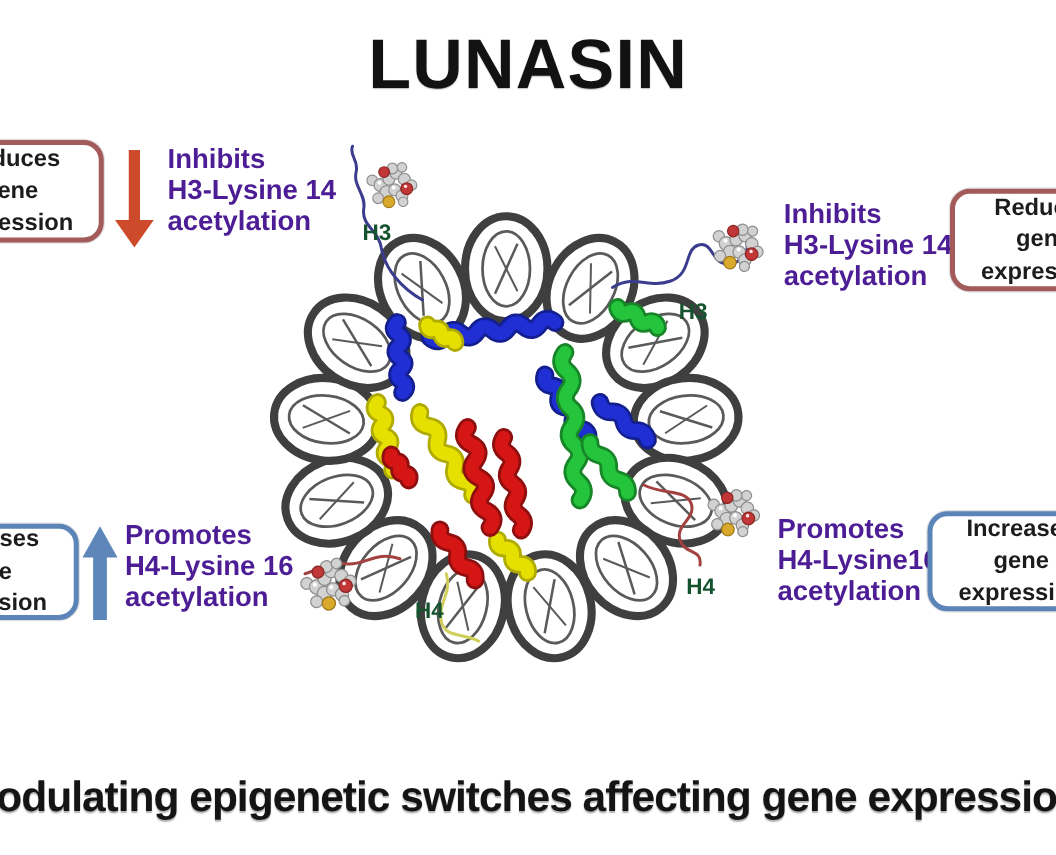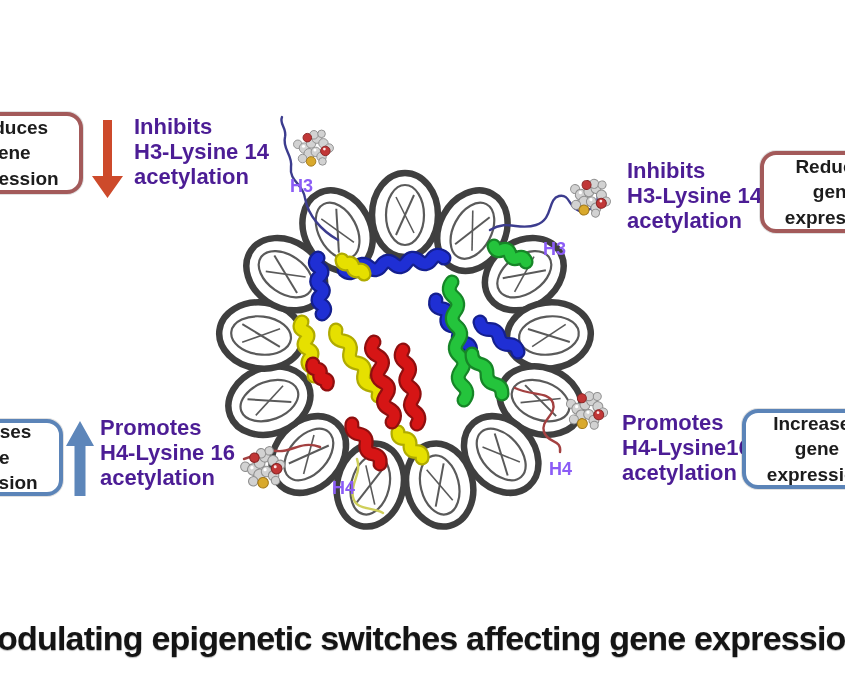--- a/index.html
+++ b/index.html
@@ -19,21 +19,21 @@
     display:flex;align-items:center;justify-content:center;text-align:center;
     font-size:19px;font-weight:bold;line-height:1.35;padding:4px 8px;
     color:#1c1c1c;box-shadow:0 0 0 1px rgba(0,0,0,.12);
   }
   .box.blue{border-color:var(--blue_box);}
   .caption{
     position:absolute;font-size:22px;font-weight:bold;line-height:25px;
     white-space:pre-line;color:#4c1d95;
   }
   .hlabel{
-    position:absolute;font-size:18px;font-weight:bold;color:#8b5cf6;
+    position:absolute;font-size:18px;font-weight:bold;color:#14532d;
   }
   .footer-line{
     position:absolute;white-space:nowrap;font-size:34px;font-weight:bold;
     letter-spacing:-.8px;color:#141414;text-shadow:0 1px 1px rgba(0,0,0,.3);
   }
   .footer-line.l1{left:2px;top:576px;}
   .footer-line.l2{left:-3px;top:619px;}
 </style>
 </head>
 <body>
@@ -188,20 +188,21 @@
 
     <use href="#mol" x="0" y="0" transform="translate(313,150) scale(0.95)"></use>
     <use href="#mol" x="0" y="0" transform="translate(589,199) rotate(15)"></use>
     <use href="#mol" x="0" y="0" transform="translate(263,470) scale(1.05) rotate(-10)"></use>
     <use href="#mol" x="0" y="0" transform="translate(586,412) rotate(8)"></use>
 
     <path style="fill:var(--red_arrow)" d="M103,120 L112,120 L112,176 L123,176 L107.5,198 L92,176 L103,176 Z"></path>
     <path style="fill:var(--blue_arrow)" d="M80,421 L94,446 L85.5,446 L85.5,496 L74.5,496 L74.5,446 L66,446 Z"></path>
   </svg>
 
+  <div class="title">LUNASIN</div>
 
   <div class="box" style="left:-66px;top:112px;width:149px;height:82px;">Reduces gene expression</div>
   <div class="caption" style="left:134px;top:114px;">Inhibits
 H3-Lysine 14
 acetylation</div>
 
   <div class="caption" style="left:627px;top:158px;">Inhibits
 H3-Lysine 14
 acetylation</div>
   <div class="box" style="left:760px;top:151px;width:150px;height:82px;">Reduces gene expression</div>

